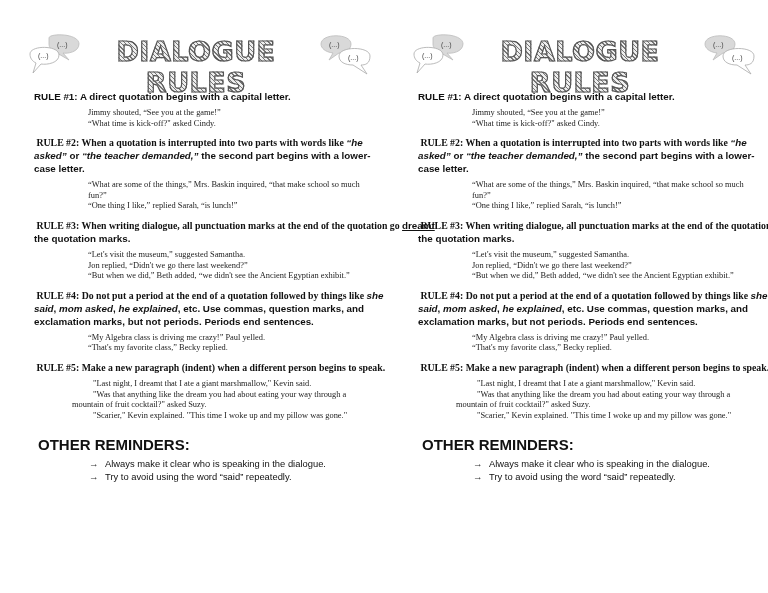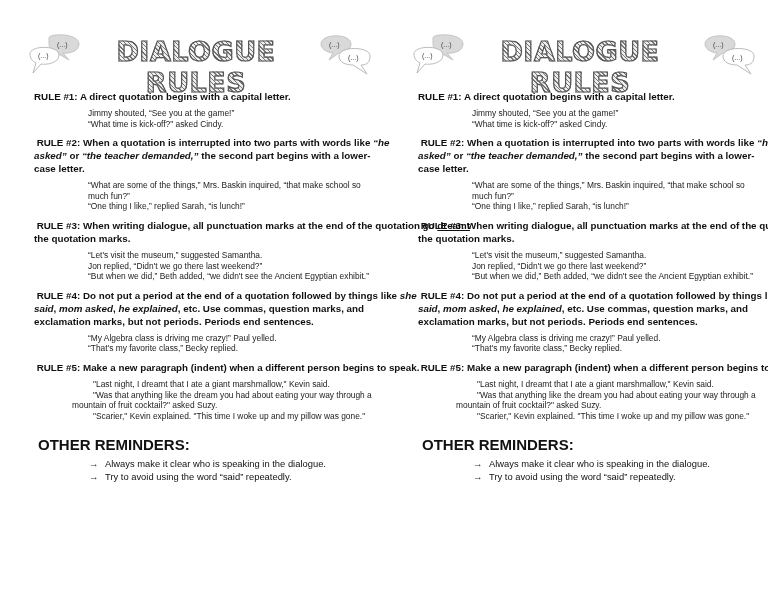--- a/index.html
+++ b/index.html
@@ -19,24 +19,24 @@
     -webkit-background-clip: text; background-clip: text;
     -webkit-text-fill-color: transparent;
   }
   .bubbles { position: absolute; top: 0; width: 60px; height: 46px; }
   .bubbles.l { left: 27px; }
   .bubbles.r { left: 315px; }
   .bubble-text { font-family: "Liberation Sans", sans-serif; font-size: 7px; fill: #444; }
 
   .content { position: absolute; top: 90px; left: 34px; width: 345px; font-size: 9.6px; }
   .rule { font-weight: bold; font-size: 9.8px; line-height: 13px; color: #111; }
-  .rule .lead { white-space: pre; }
+  .rule .lead { white-space: pre; font-family: Liberation Serif, serif; }
   .rule em { font-style: italic; }
   .rule u { text-decoration: underline; }
-  .examples { margin-left: 54px; margin-top: 5px; margin-bottom: 7px; font-size: 8.4px; line-height: 10.6px; color: #222; }
+  .examples { margin-left: 54px; margin-top: 5px; margin-bottom: 7px; font-size: 8.4px; line-height: 10.6px; color: #222; font-family: Liberation Serif, serif; }
   .examples.para { margin-left: 38px; }
   .examples.para .ex { text-indent: 21px; }
   .ex { display: block; }
   .reminders-title { margin-top: 18px; margin-left: 4px; font-weight: bold; font-size: 15px; line-height: 12px; }
   .reminders { margin-top: 7px; margin-left: 55px; font-size: 9.4px; line-height: 12.8px; color: #111; }
   .reminder { display: flex; }
   .arrow { width: 16px; display: inline-block; color: #333; }
 </style>
 </head>
 <body>

